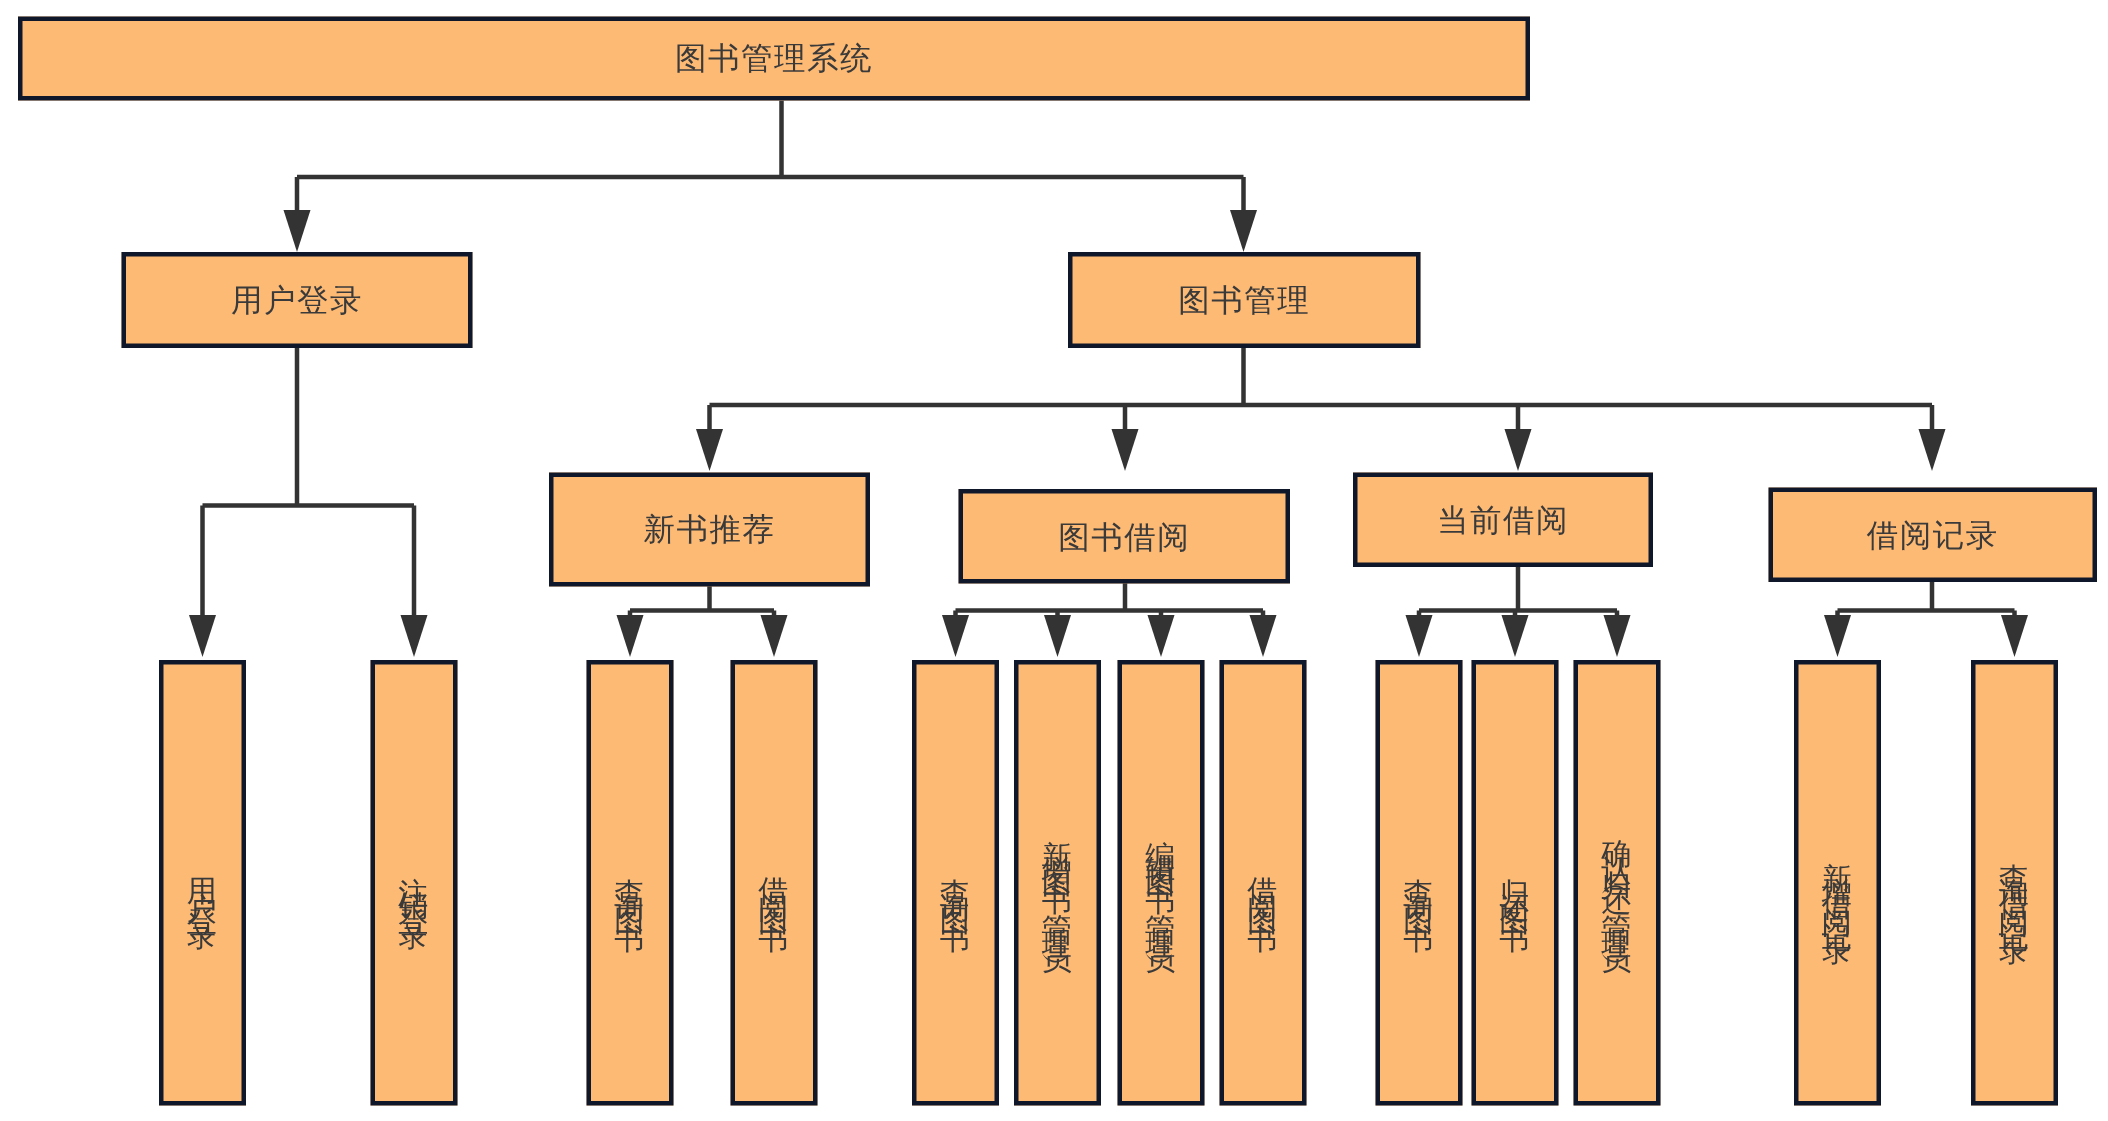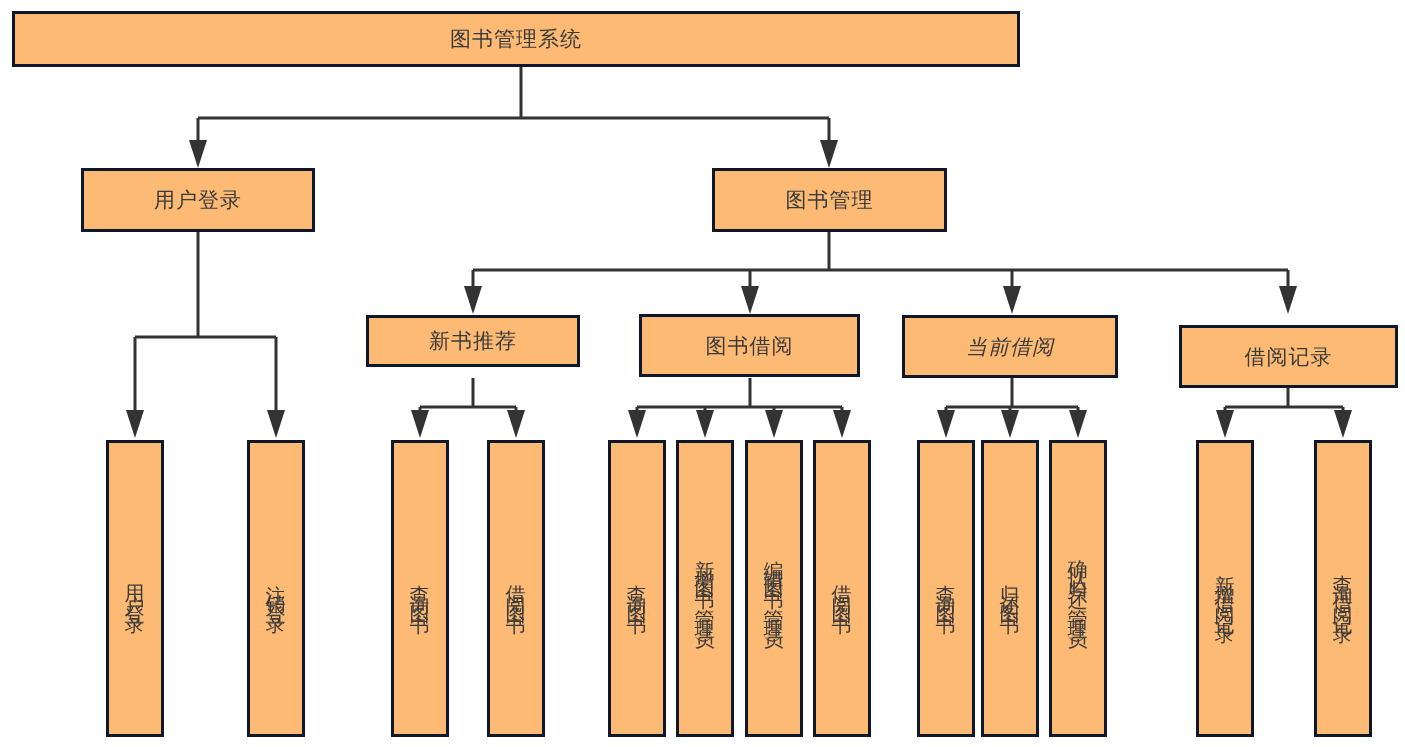--- a/index.html
+++ b/index.html
@@ -83,23 +83,23 @@
       <polygon points="1216,410 1234,410 1225,438"></polygon>
       <polygon points="1334,410 1352,410 1343,438"></polygon>
     </g>
   </svg>
 
   <div class="node" style="left:12px; top:11px; width:1008px; height:56px;">图书管理系统</div>
 
   <div class="node" style="left:81px; top:168px; width:234px; height:64px;">用户登录</div>
   <div class="node" style="left:712px; top:168px; width:235px; height:64px;">图书管理</div>
 
-  <div class="node" style="left:366px; top:315px; width:214px; height:52px;">新书推荐</div>
-  <div class="node" style="left:639px; top:314px; width:221px; height:63px;">图书借阅</div>
-  <div class="node" style="left:902px; top:315px; width:216px; height:63px;font-style:italic;">当前借阅</div>
+  <div class="node" style="left:366px; top:315px; width:214px; height:76px;">新书推荐</div>
+  <div class="node" style="left:639px; top:326px; width:221px; height:63px;">图书借阅</div>
+  <div class="node" style="left:902px; top:315px; width:200px; height:63px;">当前借阅</div>
   <div class="node" style="left:1179px; top:325px; width:219px; height:63px;">借阅记录</div>
 
   <div class="node leaf" style="left:106px; top:440px; width:58px; height:297px;">
     <span>用户登录</span>
   </div>
   <div class="node leaf" style="left:247px; top:440px; width:58px; height:297px;">
     <span>注销登录</span>
   </div>
 
   <div class="node leaf" style="left:391px; top:440px; width:58px; height:297px;">

